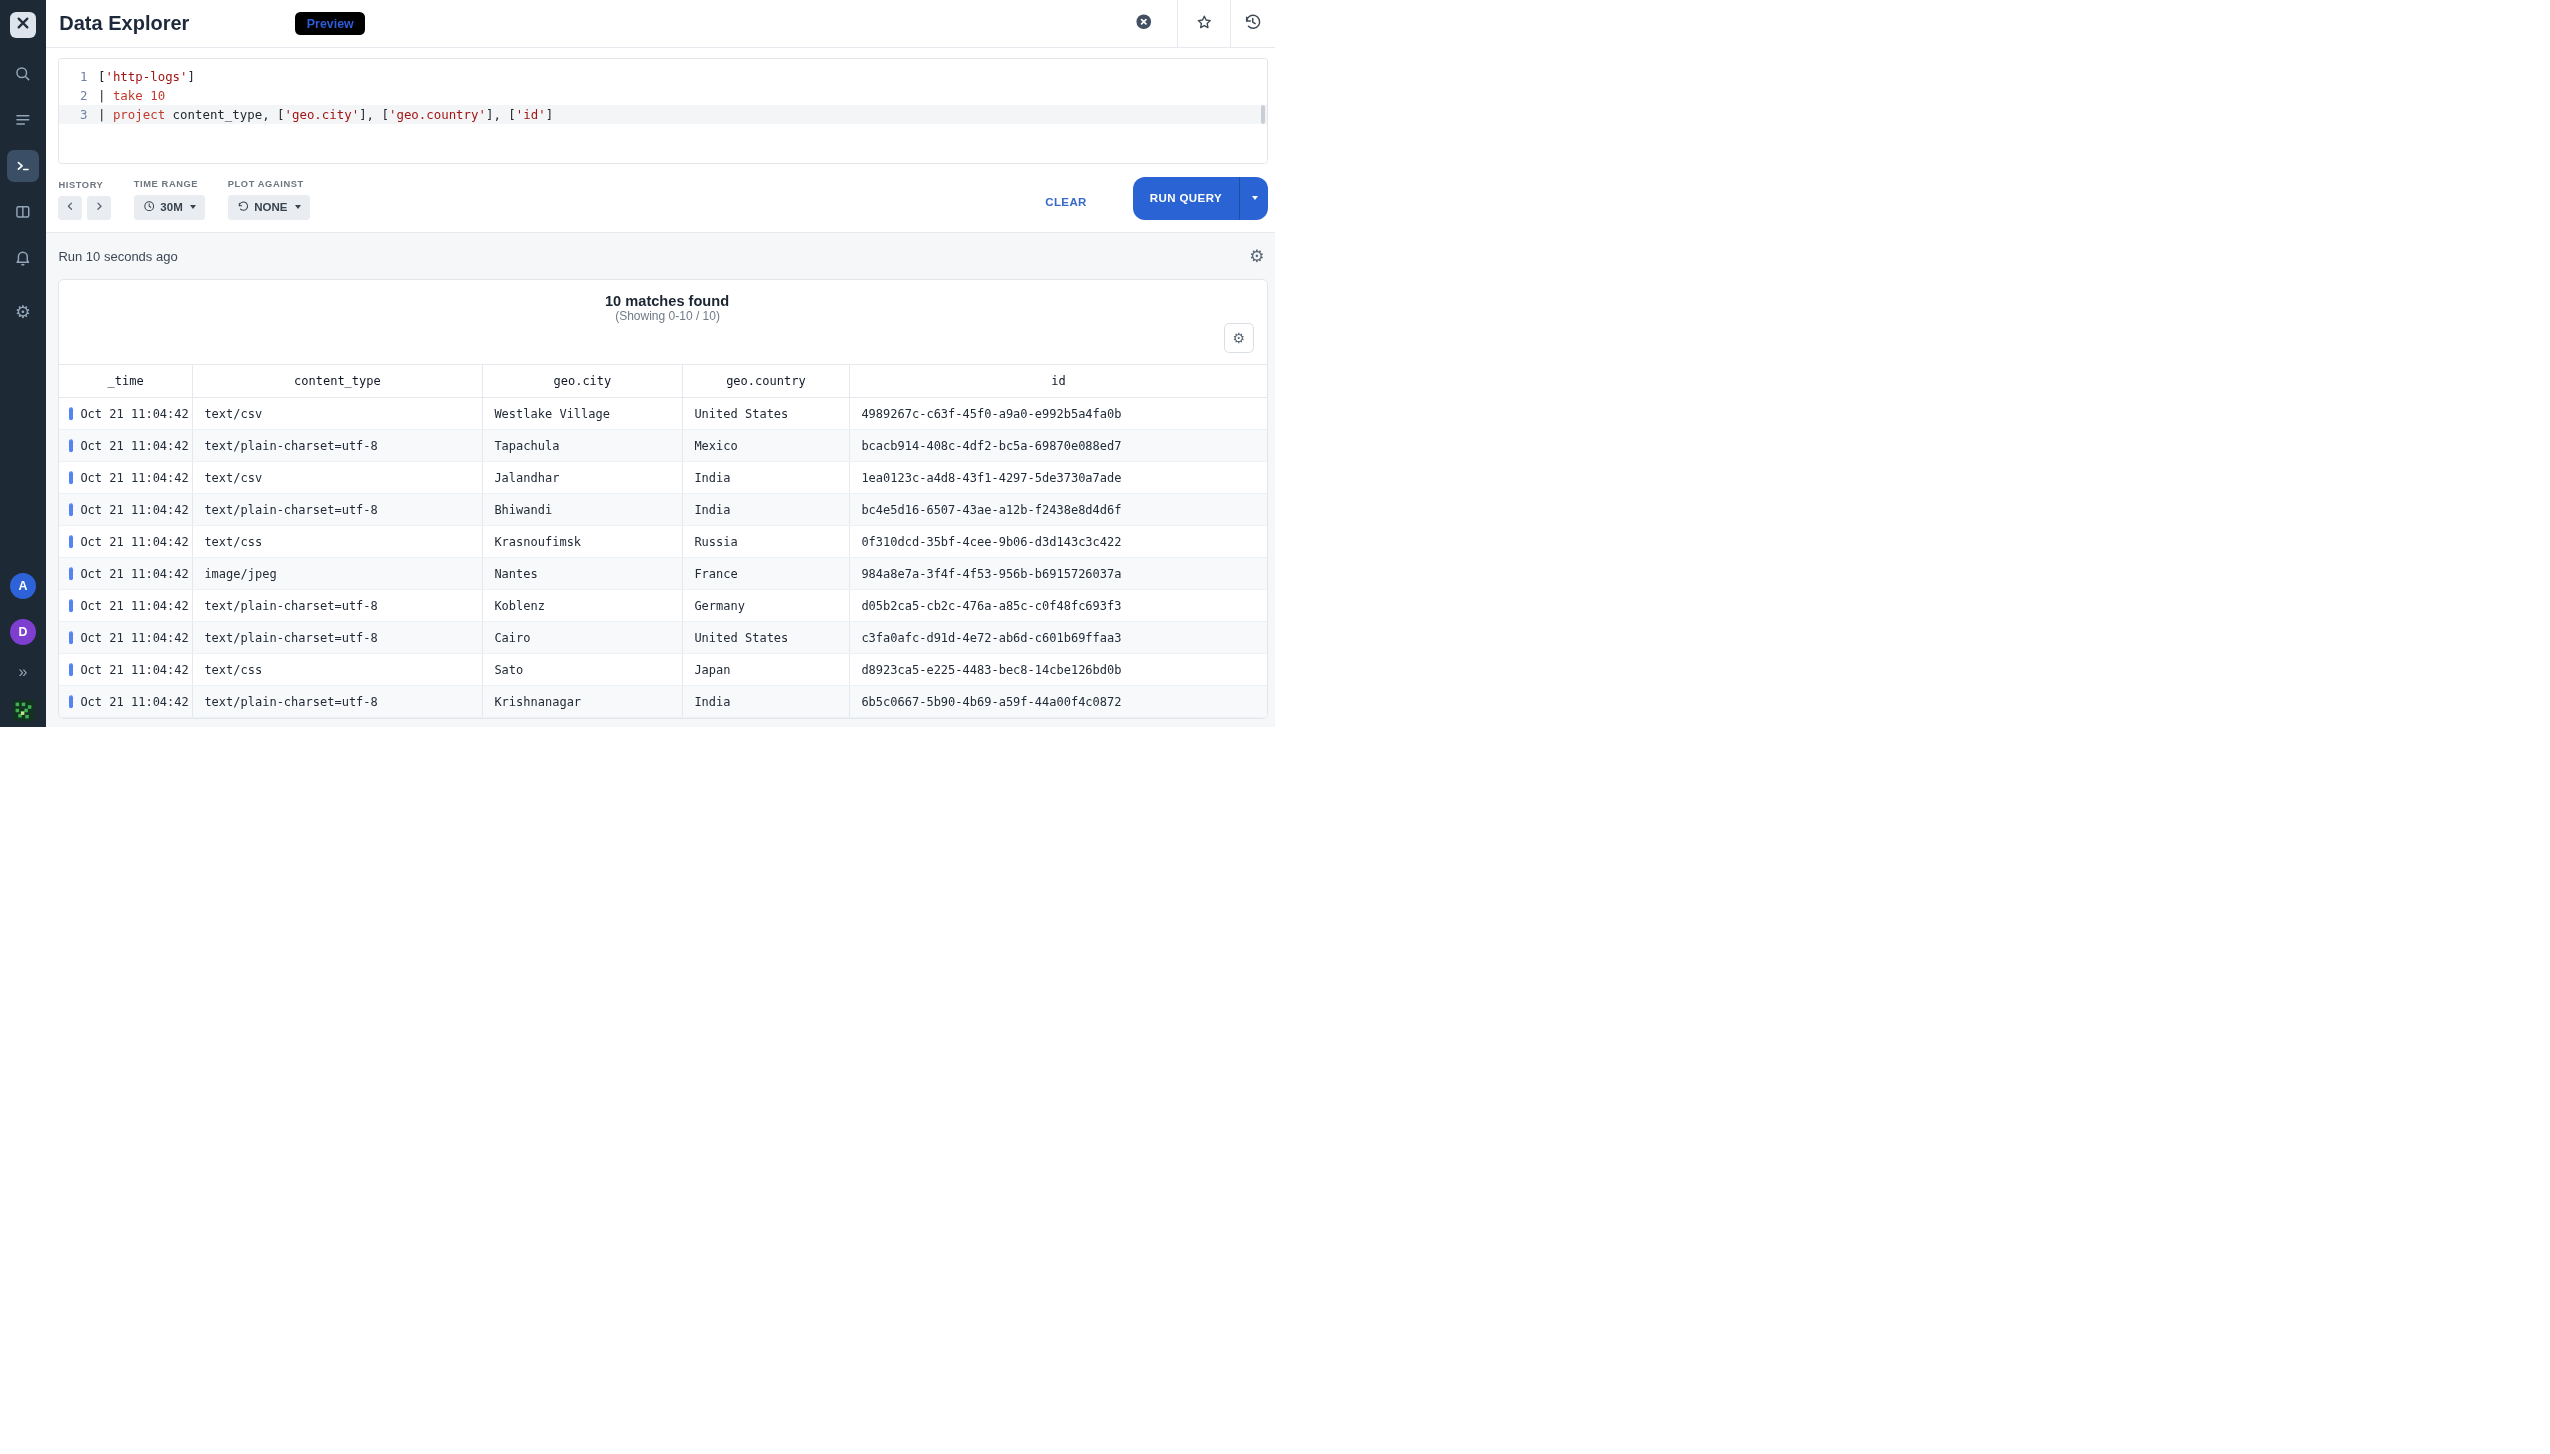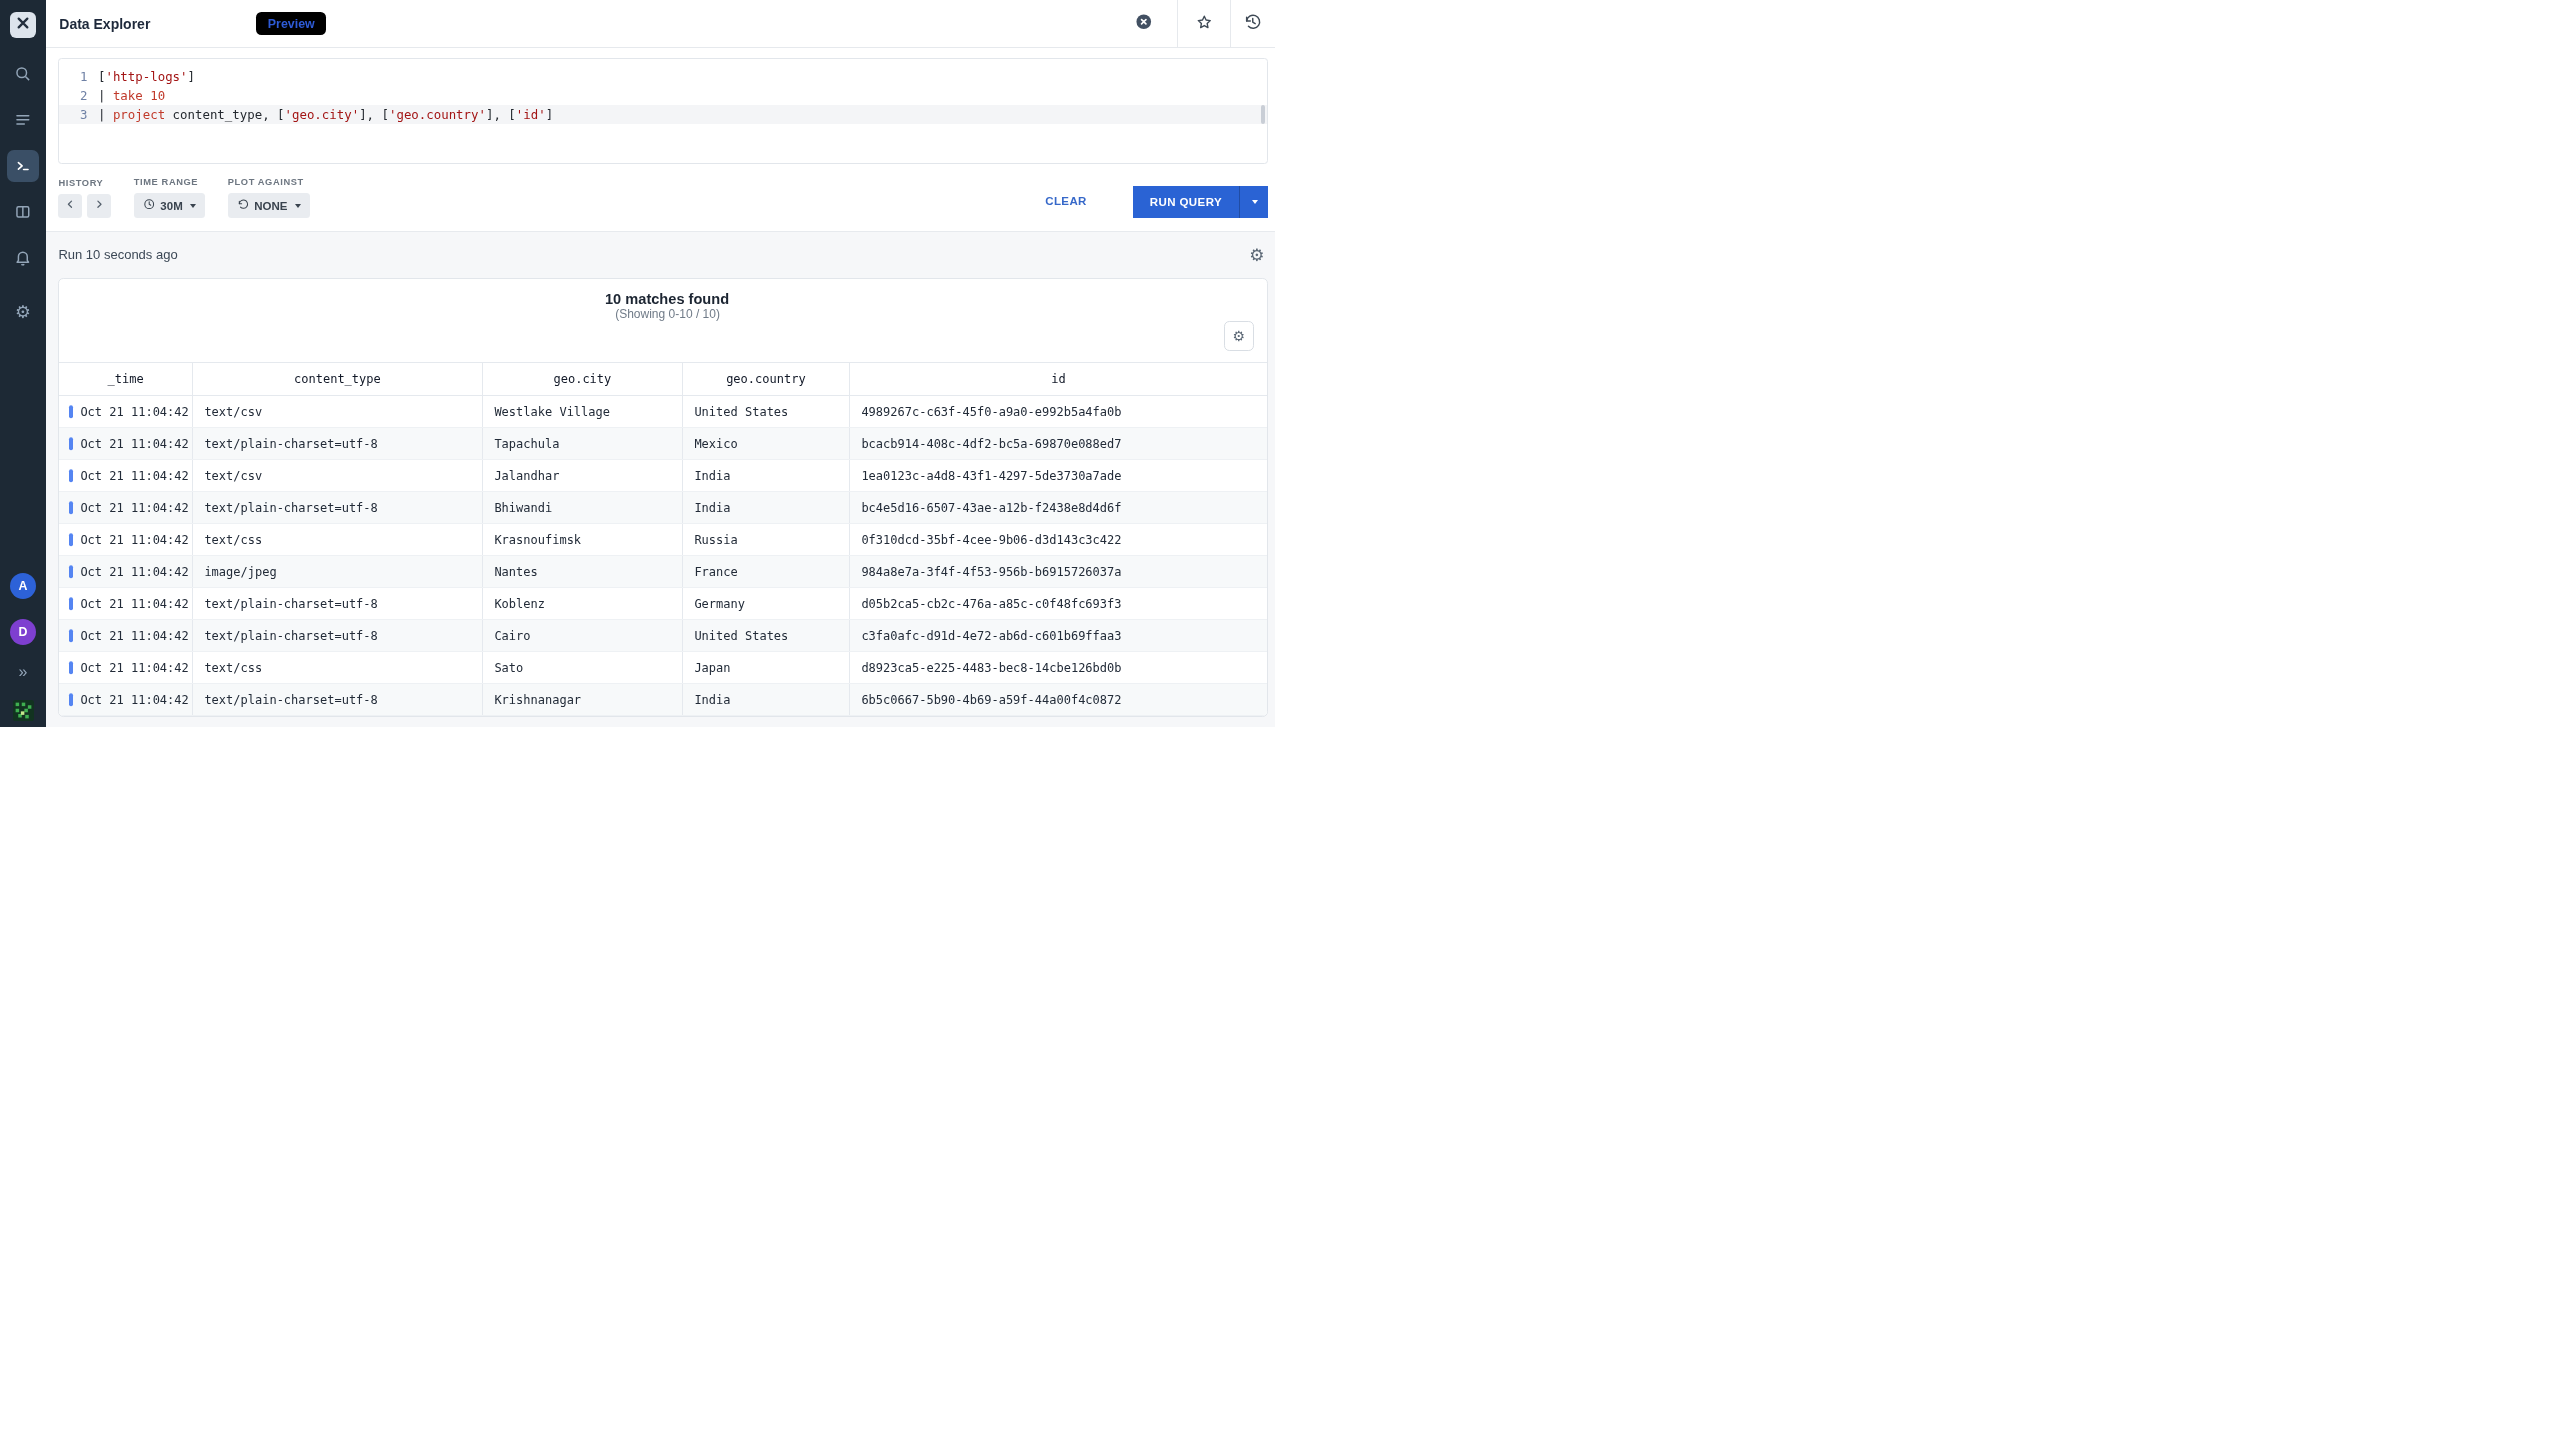--- a/index.html
+++ b/index.html
@@ -20,21 +20,21 @@
   .avatar { width:26px; height:26px; border-radius:50%; color:#fff; font-size:12.4px; font-weight:bold; display:flex; align-items:center; justify-content:center; cursor:pointer; }
   .avatar-a { background:#2d62d8; }
   .avatar-d { background:#7e3fd0; }
   .expand { background:none; border:none; color:#93a5b8; font-size:16px; cursor:pointer; line-height:1; }
   .org { width:21px; height:21px; cursor:pointer; }
 
   
   .main { flex:1; display:flex; flex-direction:column; min-width:0; }
 
   .topbar { height:48px; flex:none; border-bottom:0.9px solid #e6e9ed; display:flex; align-items:center; padding-left:13.3px; background:#fff; }
-  .topbar h1 { font-size:14px; font-weight:bold; color:#1e293b; }
+  .topbar h1 { font-size:20px; font-weight:bold; color:#1e293b; }
   .badge { margin-left:106px; background:#000000; color:#2e5bd7; font-size:12.4px; font-weight:bold; padding:4.4px 11.5px; border-radius:5.3px; }
   .top-actions { margin-left:auto; display:flex; align-items:stretch; height:100%; }
   .top-cell { display:flex; align-items:center; justify-content:center; }
   .top-cell.w1 { width:66px; }
   .top-cell.w2 { width:53px; border-left:0.9px solid #e6e9ed; }
   .top-cell.w3 { width:45px; border-left:0.9px solid #e6e9ed; }
   .icon-btn { background:none; border:none; cursor:pointer; display:flex; align-items:center; justify-content:center; padding:3.5px; color:#3f4a56; }
 
   
   .query-panel { background:#fff; padding:9.7px 7px 12.4px 12.4px; border-bottom:0.9px solid #e7eaee; flex:none; }
@@ -48,21 +48,21 @@
   .editor-scrollbar { position:absolute; right:1.8px; top:46px; width:4.4px; height:19.5px; border-radius:2.7px; background:#c9ced6; cursor:pointer; }
 
   .toolbar { margin-top:13.3px; display:flex; align-items:flex-end; gap:23px; }
   .group .lbl { font-size:9.3px; font-weight:bold; letter-spacing:0.6px; color:#6d7681; margin-bottom:6.2px; }
   .group .row { display:flex; gap:4.4px; }
   .sq { width:24px; height:24px; background:#e9ecf0; border:none; border-radius:3.5px; display:flex; align-items:center; justify-content:center; color:#55606c; cursor:pointer; }
   .pill { height:25px; background:#e9ecf0; border:none; border-radius:3.5px; display:flex; align-items:center; gap:5.3px; padding:0 8.9px; font-family:"Liberation Sans", sans-serif; font-size:11.5px; font-weight:bold; color:#39434e; cursor:pointer; }
   .caret { width:0; height:0; border-left:3.5px solid transparent; border-right:3.5px solid transparent; border-top:4.4px solid currentColor; display:inline-block; margin-left:1.8px; }
   .spacer { flex:1; }
   .clear { background:none; border:none; color:#3668c9; font-size:11.5px; font-weight:bold; letter-spacing:0.4px; cursor:pointer; margin-bottom:8px; margin-right:17.7px; padding:3.5px 5.3px; }
-  .runsplit { display:flex; height:32px; border-radius:0; overflow:hidden; }
+  .runsplit { display:flex; height:43px; border-radius:12px; overflow:hidden; }
   .run { background:#2a63d4; color:#fff; border:none; font-size:11.5px; font-weight:bold; letter-spacing:0.4px; cursor:pointer; padding:0 17px; font-family:"Liberation Sans", sans-serif; }
   .run.caretpart { width:29px; padding:0; border-left:0.9px solid rgba(0,0,0,.22); display:flex; align-items:center; justify-content:center; }
 
   
   .results-region { flex:1; background:#f6f7f9; padding:0 7px 0 12.4px; display:flex; flex-direction:column; min-height:0; }
   .status-row { height:46px; flex:none; display:flex; align-items:center; font-size:13px; color:#3c4856; }
   .status-row .gearbtn { margin-left:auto; background:none; border:none; font-size:17px; color:#5b6775; cursor:pointer; font-family:"DejaVu Sans", sans-serif; margin-right:3.5px; }
 
   .results-card { background:#fff; border:0.9px solid #e2e6eb; border-radius:5.3px; flex:none; overflow:hidden; }
   .results-header { display:flex; align-items:center; padding:12.4px 13.3px 11.5px 21px;flex-direction:column; }

